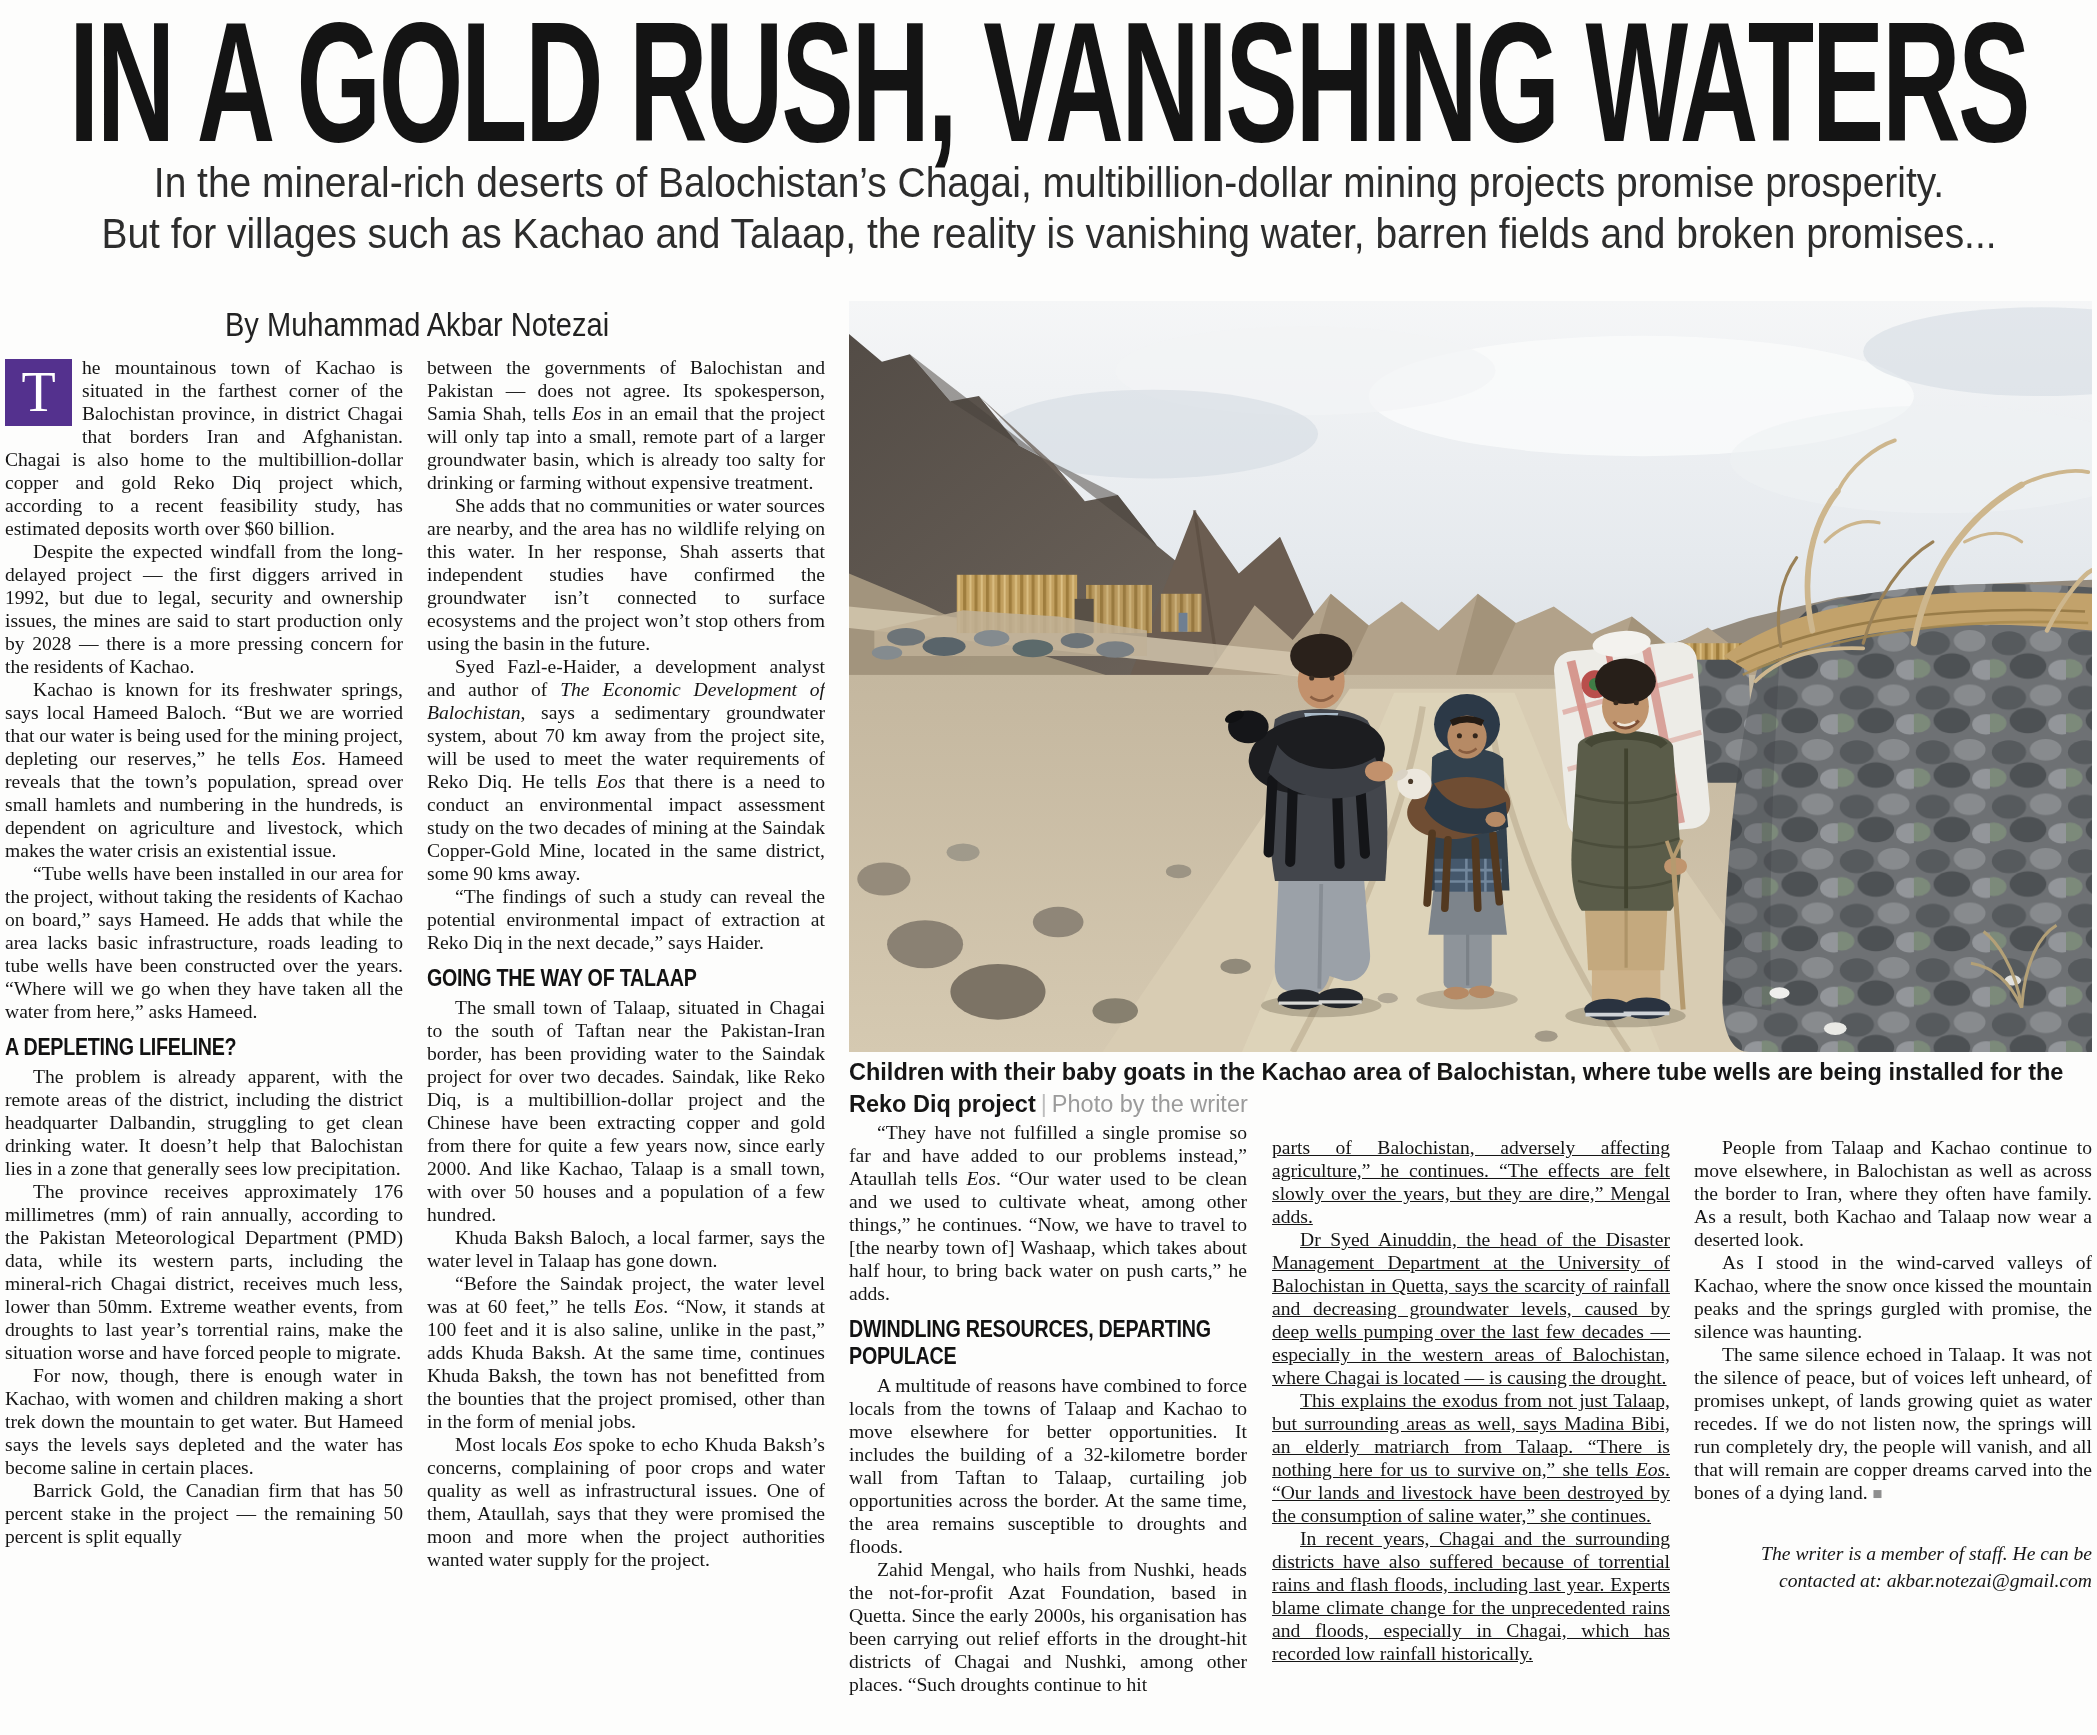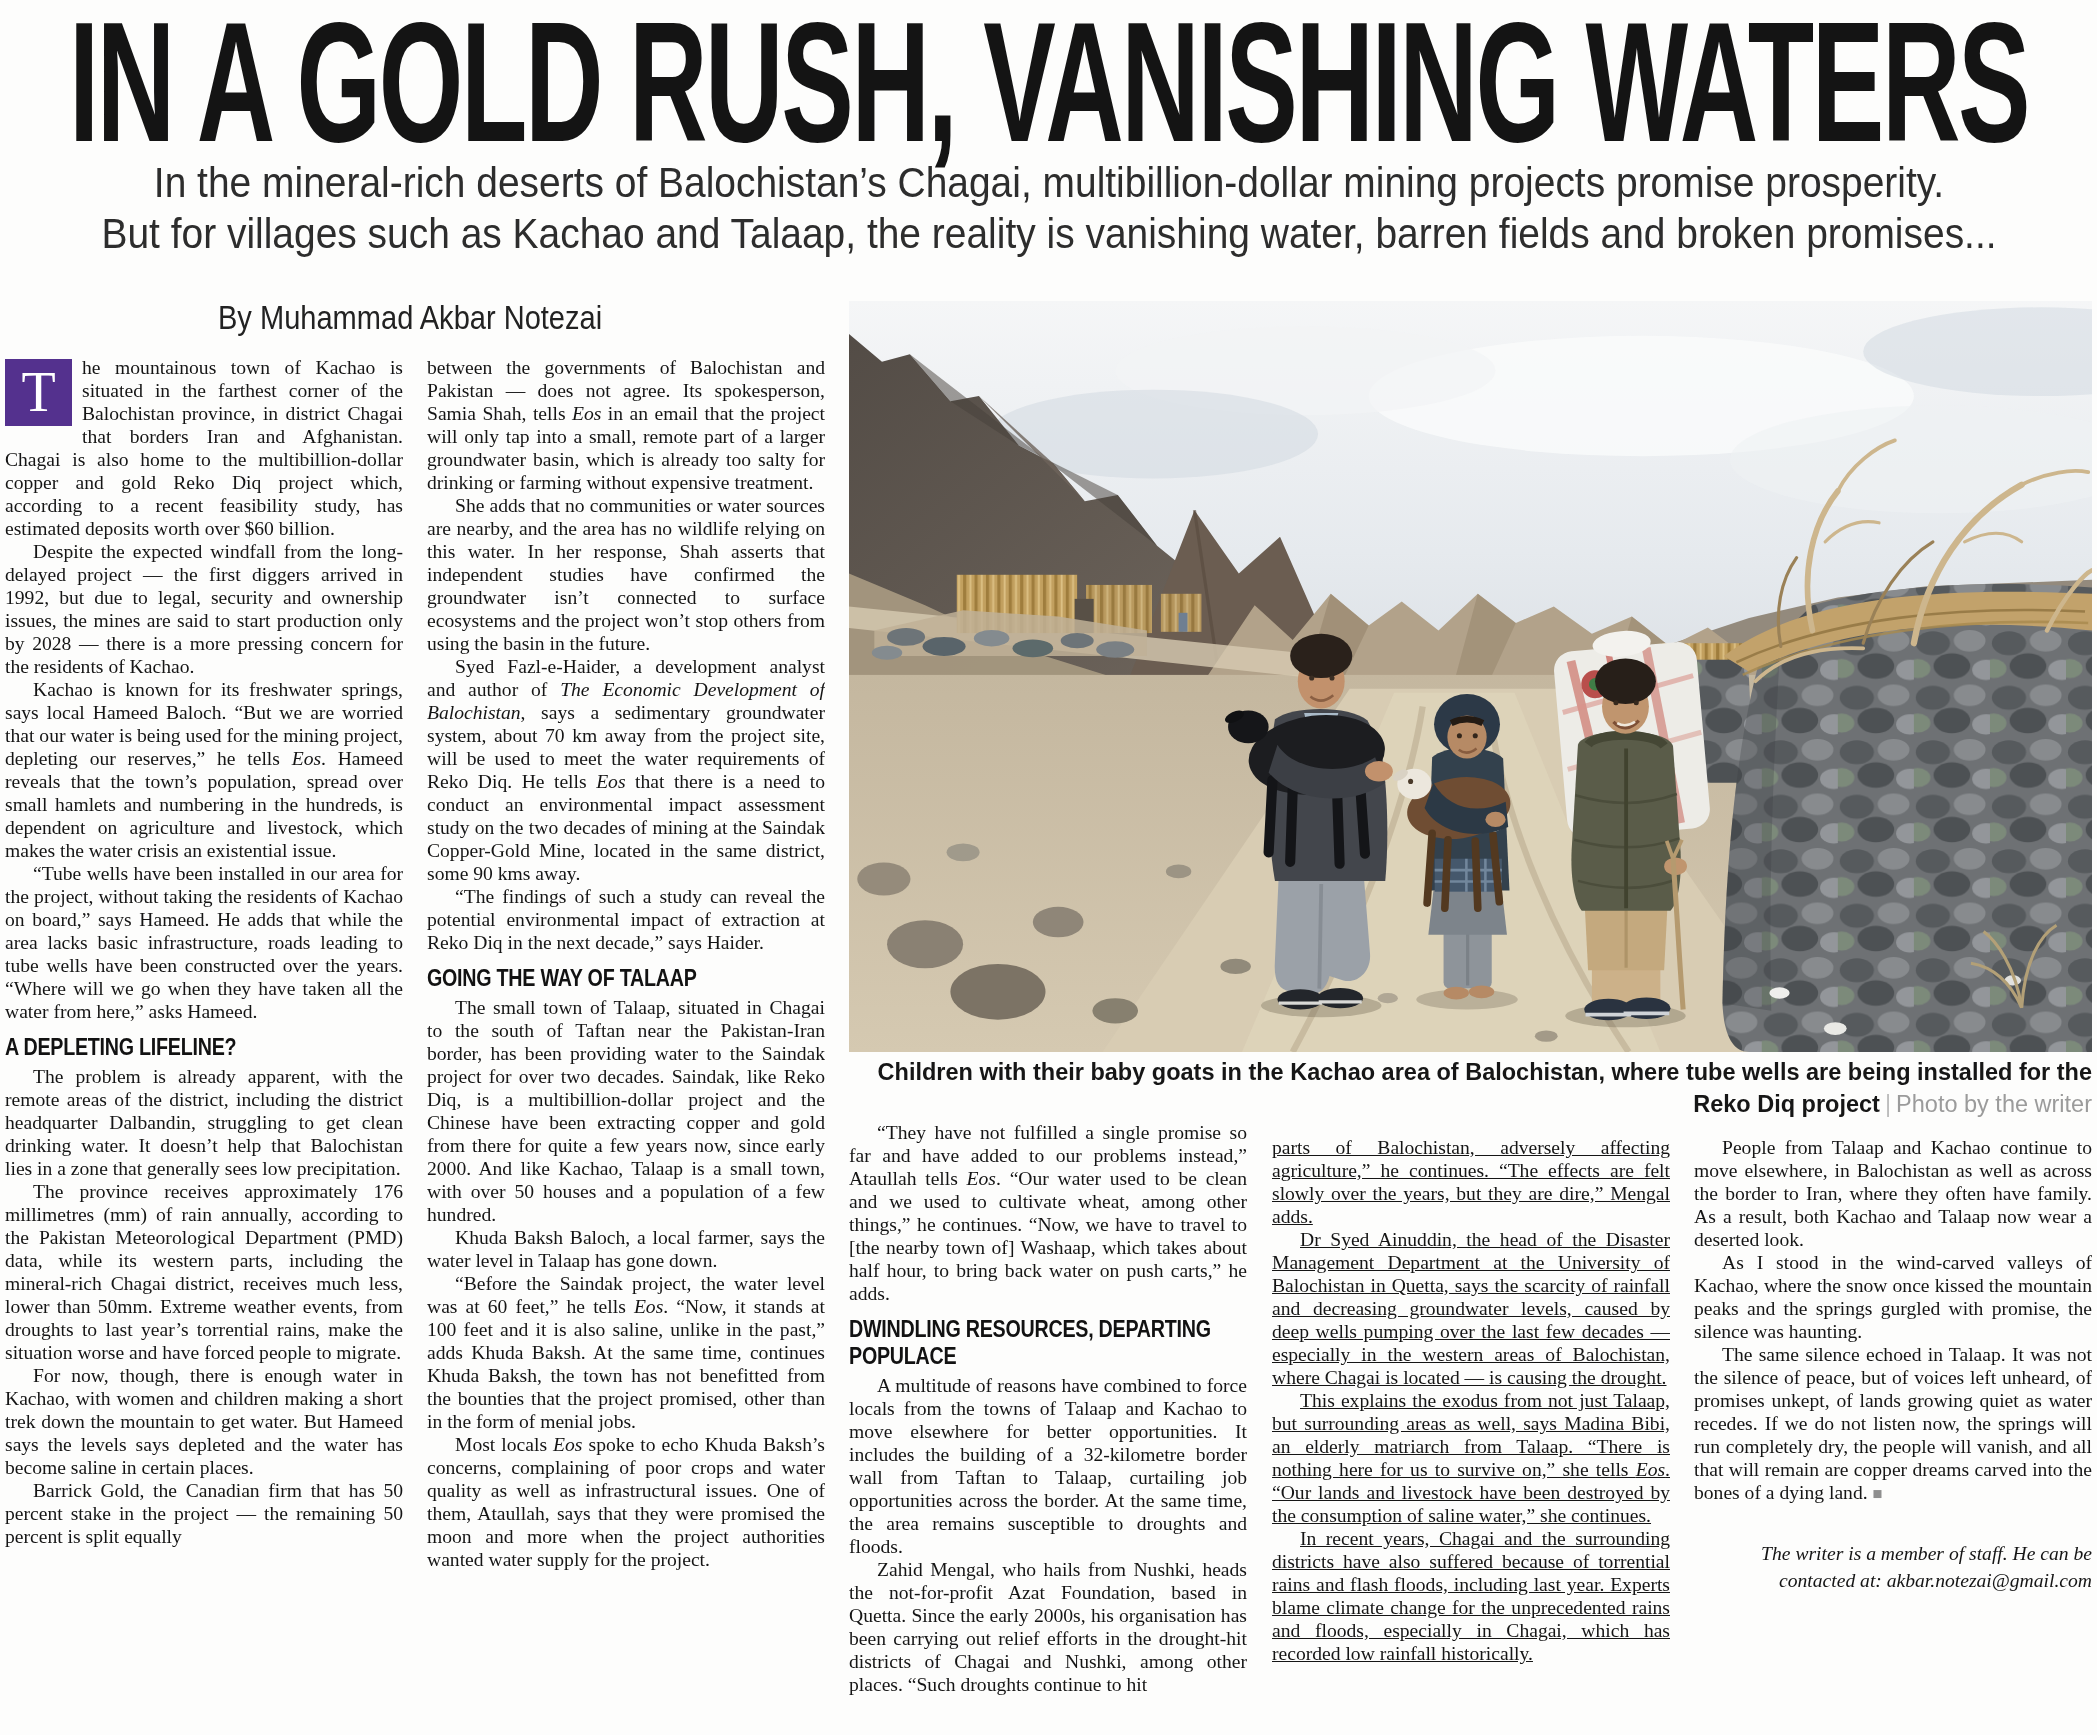--- a/index.html
+++ b/index.html
@@ -8,21 +8,21 @@
 
   
   .headline-wrap{position:absolute;top:-3.8px;left:-593px;width:3283px;text-align:center;margin:0;}
   .headline-text{display:inline-block;transform:scaleX(.64);transform-origin:center top;
        font-family:"Liberation Sans","DejaVu Sans",sans-serif;font-weight:700;font-size:170px;
        line-height:1.02;letter-spacing:-3.8px;color:#141414;white-space:nowrap;}
   .subtitle{position:absolute;top:157px;left:-82px;width:2262px;text-align:center;
        transform:scaleX(.927);transform-origin:center top;
        font-family:"Liberation Sans","DejaVu Sans",sans-serif;font-weight:400;
        font-size:42px;line-height:51px;color:#2d2d2d;}
-  .byline{position:absolute;top:290px;left:209px;margin:9px;}
+  .byline{position:absolute;top:290px;left:209px;margin:16px;}
   .byline span{display:inline-block;transform:scaleX(.88);transform-origin:0 50%;
        font-family:"Liberation Sans","DejaVu Sans",sans-serif;font-size:33px;line-height:37px;color:#222;}
 
   
   .col{position:absolute;width:398px;overflow:hidden;text-align:justify;
        font-size:19.6px;line-height:23px;}
   .col p{margin:0;text-indent:28px;}
   .col p.flush{text-indent:0;}
   .sec-heading{font-family:"Liberation Sans","DejaVu Sans",sans-serif;font-weight:700;
        font-size:24px;line-height:27px;letter-spacing:-0.3px;color:#121212;
@@ -33,21 +33,21 @@
   .endsq{color:var(--end-marker-gray,#8f8f8f);font-size:16.5px;}
   .credit{font-style:italic;text-align:right;text-indent:0 !important;margin-top:35px !important;
        font-size:19.6px;line-height:27px;}
 
   
   .photo{position:absolute;left:849px;top:301px;width:1243px;height:751px;margin:0;
        overflow:hidden;background:#e6e8e9;}
   .photo svg{display:block;}
   .photo-caption{position:absolute;left:849px;top:1056px;width:1243px;
        font-family:"Liberation Sans","DejaVu Sans",sans-serif;font-weight:700;
-       font-size:23.5px;line-height:32px;color:#161616;text-align:right;}
+       font-size:23.5px;line-height:32px;color:#161616;text-align:left;}
   .cap-sep{color:#bdbdbd;font-weight:400;padding:0 5px;}
   .cap-credit{color:#9b9b9b;font-weight:400;}
 </style>
 </head>
 <body>
 
 <div class="page">
 
   <h1 class="headline-wrap">
     <span class="headline-text">IN A GOLD RUSH, VANISHING WATERS</span>

